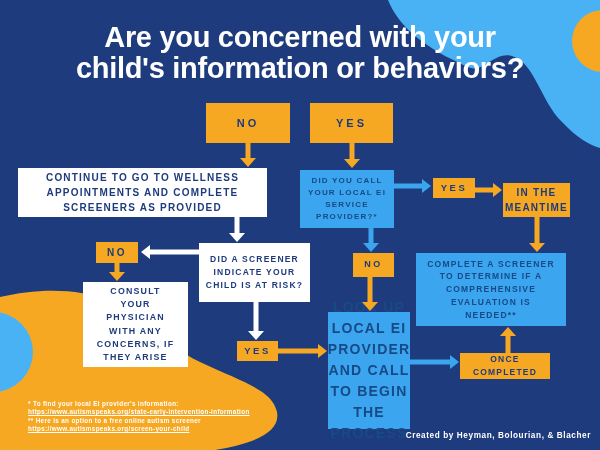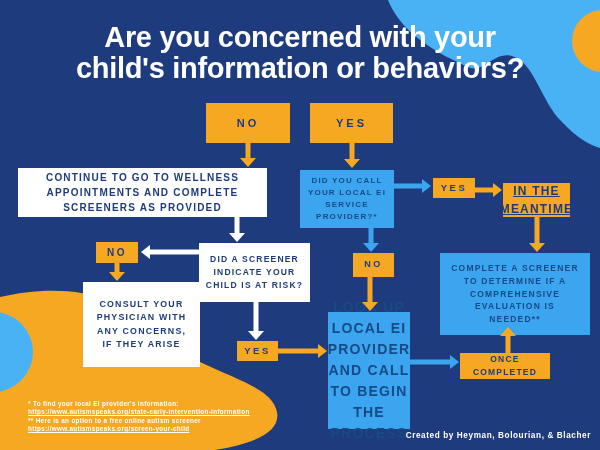--- a/index.html
+++ b/index.html
@@ -59,29 +59,29 @@
 
   <div class="box yellow" style="left:206px;top:103px;width:84px;height:40px;font-size:11px;letter-spacing:3px;">NO</div>
   <div class="box yellow" style="left:310px;top:103px;width:83px;height:40px;font-size:11px;letter-spacing:3px;">YES</div>
 
   <div class="box white" style="left:18px;top:168px;width:249px;height:49px;font-size:10px;padding:0 20px;box-sizing:border-box;">CONTINUE TO GO TO WELLNESS APPOINTMENTS AND COMPLETE SCREENERS AS PROVIDED</div>
 
   <div class="box blue" style="left:300px;top:170px;width:94px;height:58px;font-size:8px;padding:4px 6px;box-sizing:border-box;">DID YOU CALL YOUR LOCAL EI SERVICE PROVIDER?*</div>
 
   <div class="box yellow" style="left:433px;top:178px;width:42px;height:20px;font-size:9.5px;letter-spacing:2.5px;">YES</div>
 
-  <div class="box yellow" style="left:503px;top:183px;width:67px;height:34px;font-size:12px;padding:0 6px;box-sizing:border-box;text-decoration:underline;">IN THE MEANTIME</div>
+  <div class="box yellow" style="left:503px;top:183px;width:67px;height:34px;font-size:10px;padding:0 6px;box-sizing:border-box;">IN THE MEANTIME</div>
 
-  <div class="box blue" style="left:440px;top:253px;width:150px;height:82px;font-size:8.5px;padding:0 8px;box-sizing:border-box;">COMPLETE A SCREENER TO DETERMINE IF A COMPREHENSIVE EVALUATION IS NEEDED**</div>
+  <div class="box blue" style="left:416px;top:253px;width:150px;height:73px;font-size:8.5px;padding:0 8px;box-sizing:border-box;">COMPLETE A SCREENER TO DETERMINE IF A COMPREHENSIVE EVALUATION IS NEEDED**</div>
 
   <div class="box white" style="left:199px;top:243px;width:111px;height:59px;font-size:8.5px;padding:4px 6px;box-sizing:border-box;">DID A SCREENER INDICATE YOUR CHILD IS AT RISK?</div>
 
   <div class="box yellow" style="left:96px;top:242px;width:42px;height:21px;font-size:10px;letter-spacing:2.5px;">NO</div>
 
-  <div class="box white" style="left:83px;top:282px;width:117px;height:85px;font-size:8.8px;padding:0 12px;box-sizing:border-box;">CONSULT YOUR PHYSICIAN WITH ANY CONCERNS, IF THEY ARISE</div>
+  <div class="box white" style="left:83px;top:282px;width:105px;height:85px;font-size:8.8px;padding:0 12px;box-sizing:border-box;">CONSULT YOUR PHYSICIAN WITH ANY CONCERNS, IF THEY ARISE</div>
 
   <div class="box yellow" style="left:237px;top:341px;width:41px;height:20px;font-size:9.5px;letter-spacing:2.5px;">YES</div>
 
   <div class="box yellow" style="left:353px;top:253px;width:41px;height:24px;font-size:9px;letter-spacing:2.5px;">NO</div>
 
   <div class="box blue" style="left:328px;top:312px;width:82px;height:117px;font-size:14px;padding:0 8px;box-sizing:border-box;">LOOK UP LOCAL EI PROVIDER AND CALL TO BEGIN THE PROCESS</div>
 
   <div class="box yellow" style="left:460px;top:353px;width:90px;height:26px;font-size:8.5px;padding:0 8px;box-sizing:border-box;">ONCE COMPLETED</div>
 
   <div class="arr arr-down c-y" style="left:240px;top:143px;width:16px;height:24px;">

